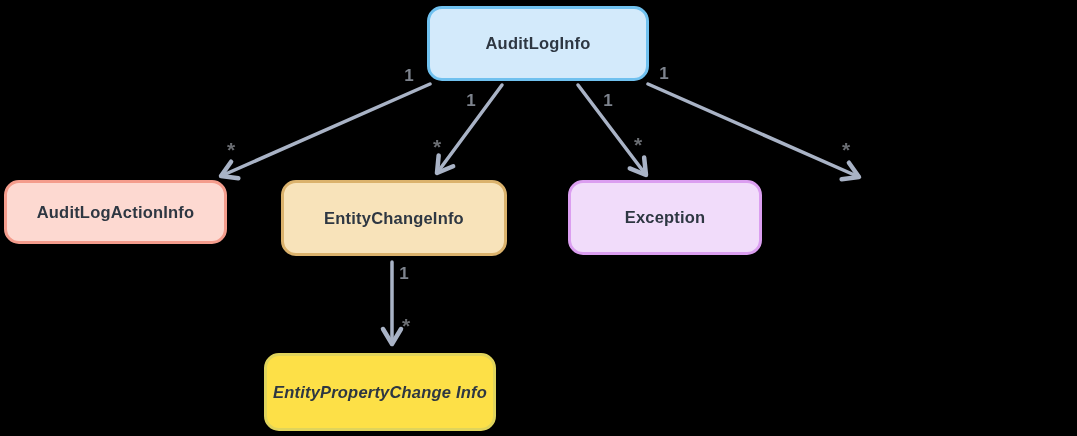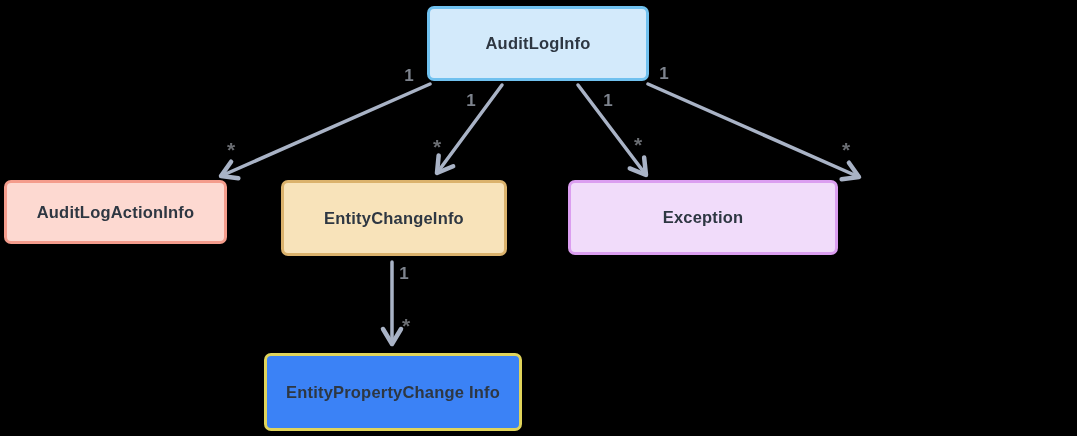--- a/index.html
+++ b/index.html
@@ -25,21 +25,21 @@
     pointer-events: none;
   }
   .edge-line {
     stroke: var(--arrow-color);
     stroke-width: 3.5;
     stroke-linecap: round;
   }
   .node {
     position: absolute;
     border: 3px solid #888;
-    border-radius: 7px;
+    border-radius: 15px;
     display: flex;
     align-items: center;
     justify-content: center;
     color: var(--node-text);
     font-size: 16.5px;
     font-weight: 600;
     letter-spacing: 0.2px;
     text-align: right;
   }
   .mult {
@@ -78,26 +78,26 @@
   </div>
 
   <div class="node" style="left: 4px; top: 180px; width: 223px; height: 64px; background: rgb(253, 217, 209); border-color: rgb(244, 156, 140);">
     <span>AuditLogActionInfo</span>
   </div>
 
   <div class="node" style="left: 281px; top: 180px; width: 226px; height: 76px; background: rgb(248, 227, 186); border-color: rgb(219, 178, 108);">
     <span>EntityChangeInfo</span>
   </div>
 
-  <div class="node" style="left: 568px; top: 180px; width: 270px; height: 75px; background: rgb(241, 220, 250); border-color: rgb(219, 158, 240);">
+  <div class="node" style="left: 568px; top: 180px; width: 194px; height: 75px; background: rgb(241, 220, 250); border-color: rgb(219, 158, 240);">
     <span>Exception</span>
   </div>
 
 
-  <div class="node" style="left: 264px; top: 353px; width: 258px; height: 78px; background: #3b82f6; border-color: rgb(224, 212, 91);">
+  <div class="node" style="left: 264px; top: 353px; width: 232px; height: 78px; background: #fde047; border-color: rgb(224, 212, 91); font-style: italic;">
     <span>EntityPropertyChange Info</span>
   </div>
 
   <span class="mult" style="left:409px; top:75px;">1</span>
   <span class="mult star" style="left:231px; top:149px;">*</span>
 
   <span class="mult" style="left:471px; top:100px;">1</span>
   <span class="mult star" style="left:437px; top:146px;">*</span>
 
   <span class="mult" style="left:608px; top:100px;">1</span>

